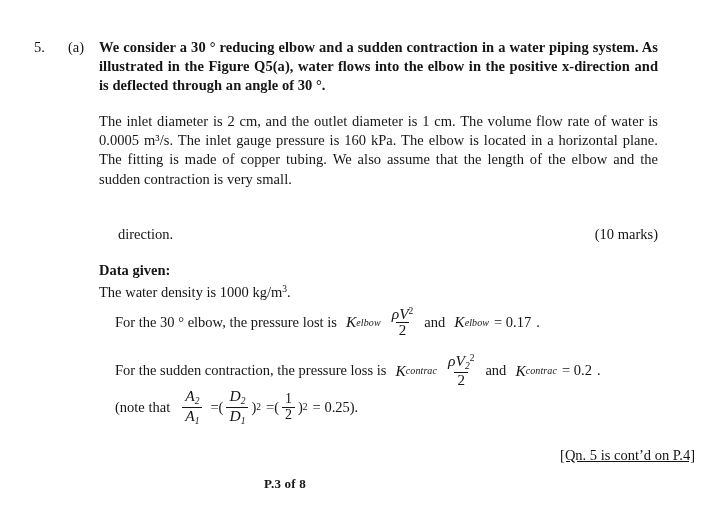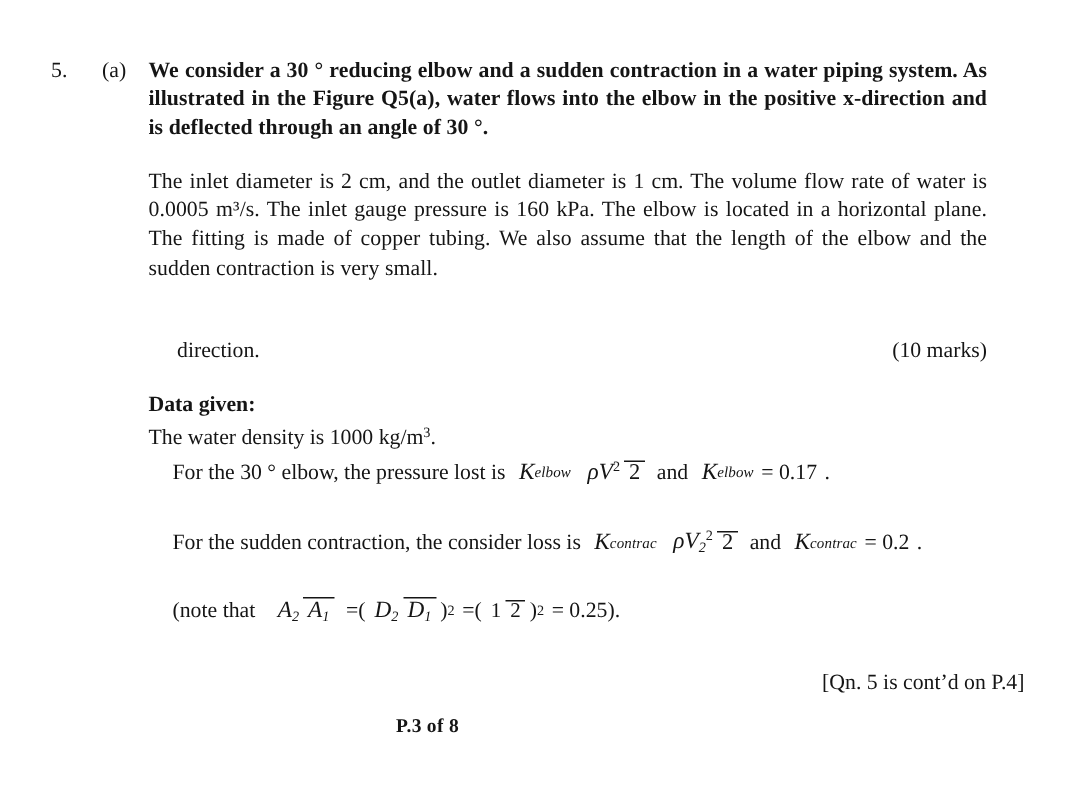--- a/index.html
+++ b/index.html
@@ -89,21 +89,21 @@
     position: absolute;
     left: 99px;
     font-size: 14.5px;
     display: flex;
     align-items: center;
     white-space: nowrap;
     margin-left: 16px;
   }
   .f-elbow { top: 306px; }
   .f-contr { top: 353px; }
-  .f-note  { top: 398px; align-items: center; }
+  .f-note  { top: 388px; align-items: center; }
 
   .mathvar {
     font-family: "Liberation Serif", "DejaVu Serif", serif;
     font-style: italic;
     font-size: 15.5px;
   }
   .sub {
     font-size: 10px;
     font-style: italic;
     vertical-align: -0.30em;
@@ -115,21 +115,21 @@
     vertical-align: 0.52em;
   }
   .sub-sm {
     font-size: 9.5px;
     font-style: italic;
     vertical-align: -0.32em;
   }
 
   .frac {
     display: inline-flex;
-    flex-direction: row;
+    flex-direction: column;
     align-items: center;
     vertical-align: middle;
     margin: 0 3px;
     line-height: 1.02;
   }
   .frac .num {
     padding: 0 3px 0px 3px;
     font-size: 15px;
   }
   .frac .den {
@@ -142,24 +142,25 @@
 
   .spacer-s { display: inline-block; width: 5px; }
   .spacer-m { display: inline-block; width: 9px; }
 
   .txt { font-size: 14.5px; }
 
   
   .contd {
     position: absolute;
     top: 447px;
-    left: 0;
+    left: 12px;
     width: 683px;
     text-align: right;
     font-size: 14.5px;
+    text-decoration: underline;
   }
   .pagefoot {
     position: absolute;
     top: 476px;
     left: 0;
     width: 570px;
     text-align: center;
     font-size: 13px;
     font-weight: bold;
     letter-spacing: 0.2px;
@@ -206,21 +207,21 @@
     <span class="spacer-m"></span>
     <span class="mathvar">K</span>
       <span class="sub">elbow</span>
     <span class="spacer-s"></span>
     <span class="txt">= 0.17</span>
     <span class="spacer-s"></span>
     <span class="txt">.</span>
   </div>
 
   <div class="fline f-contr">
-    <span class="txt">For the sudden contraction, the consider loss is</span>
+    <span class="txt">For the sudden contraction, the pressure loss is</span>
     <span class="spacer-m"></span>
     <span class="mathvar">K</span>
       <span class="sub">contrac</span>
     <span class="spacer-s"></span>
     <span class="frac">
       <span class="num"><span class="mathvar">ρ</span><span class="mathvar">V</span><sub class="sub-sm">2</sub><sup class="sup">2</sup></span>
       <span class="den">2</span>
     </span>
     <span class="spacer-s"></span>
     <span class="txt">and</span>

